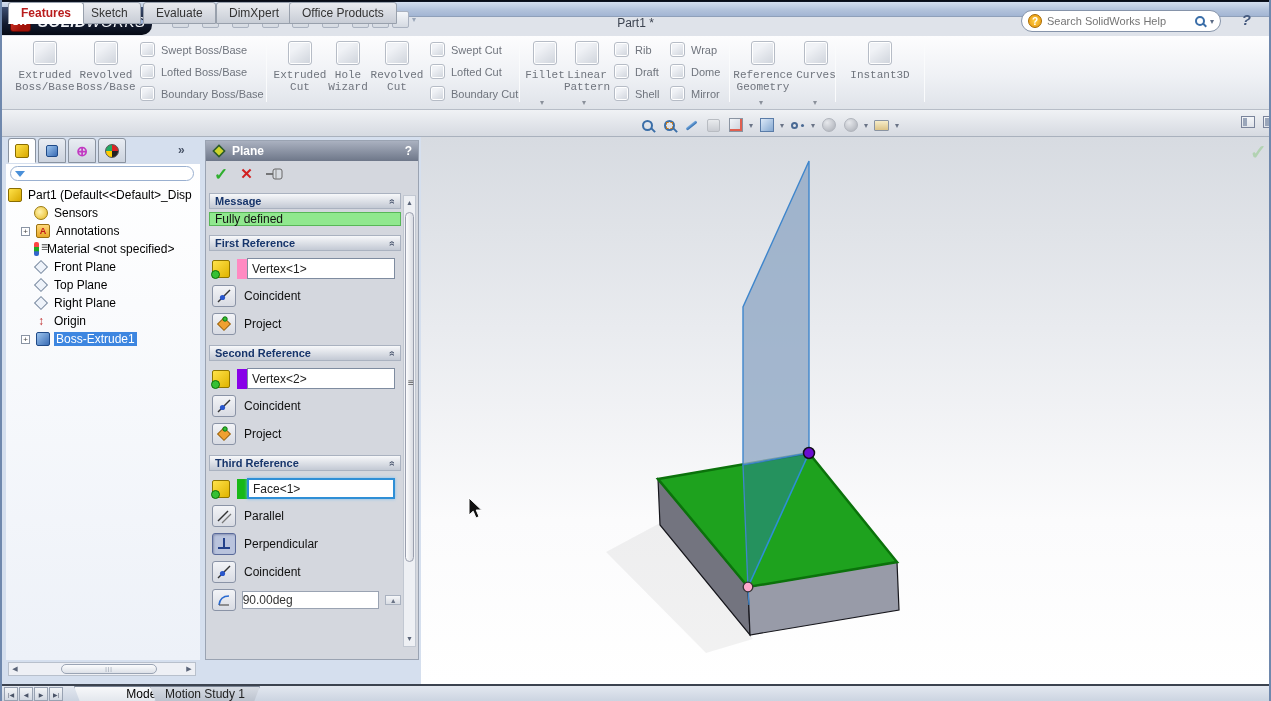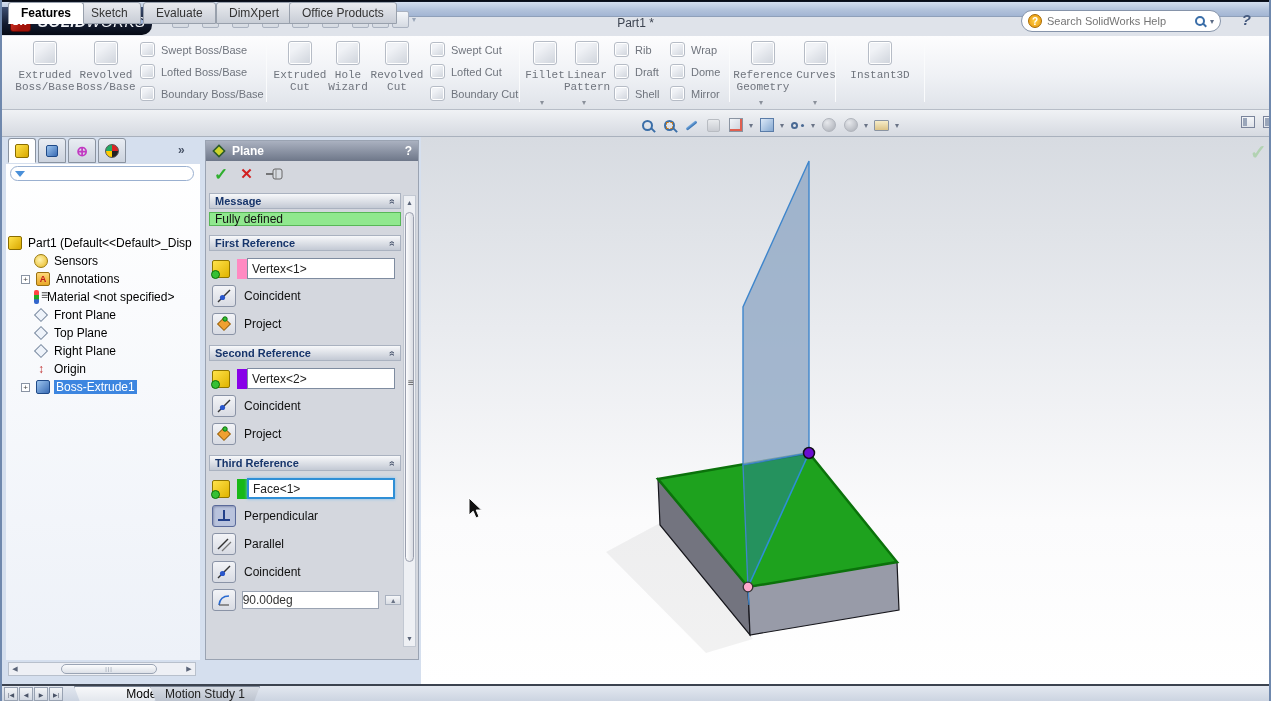--- a/index.html
+++ b/index.html
@@ -58,21 +58,21 @@
   .rb-div { position:absolute; top:42px; height:60px; top:8px; width:1px; background:#c6cad2;
             border-right:1px solid #fafbfc; height:58px; }
   .rb-caret { position:absolute; font-size:8px; color:#8a909a; }
 
   
   .cmdband { position:absolute; left:0; top:110px; width:100%; height:27px;
              background:linear-gradient(#f0f2f5,#d6dae1); border-bottom:1px solid #a9b1bd; }
   .ctab { position:absolute; top:2px; height:22px; padding:0 12px; display:flex; align-items:center;
           font-size:12px; color:#333; background:linear-gradient(#e9ebef,#c8cdd6);
           border:1px solid #98a0ac; border-radius:3px 3px 0 0; cursor:default; }
-  .ctab.active { background:#fff; font-weight:bold; color:#000000; border-bottom-color:#fff; z-index:2; }
+  .ctab.active { background:#fff; font-weight:bold; color:#b91c1c; border-bottom-color:#fff; z-index:2; }
 
   
   .hud { position:absolute; left:636px; top:114px; height:22px; display:flex; align-items:center; gap:3px; z-index:3; }
   .hud-ic { position:relative; width:19px; height:19px; display:flex; align-items:center; justify-content:center; }
   .hud-caret { font-size:8px; color:#6a7486; margin:0 1px; }
   .hmag { position:relative; width:11px; height:11px; border:2px solid #3a6ea8; border-radius:50%; }
   .hmag::after { content:""; position:absolute; width:6px; height:2px; background:#3a6ea8;
                  transform:rotate(45deg); right:-5px; bottom:-2px; }
   .hmag.area::before { content:""; position:absolute; width:5px; height:5px; border:1px dashed #c07820;
                        left:0px; top:0px; }
@@ -98,21 +98,21 @@
             background:linear-gradient(#e9edf3,#ccd3de); display:flex; align-items:center; justify-content:center; }
   .fm-tab.active { background:#fff; border-bottom-color:#fff; }
   .fm-chev { position:absolute; left:176px; top:6px; color:#4a5568; font-weight:bold; font-size:12px; }
   .tree-area { position:absolute; left:4px; top:27px; width:194px; height:496px;
                background:linear-gradient(#ffffff,#edf1f8); overflow:hidden; }
   .filter { position:absolute; left:4px; top:2px; width:184px; height:15px; background:#fff;
             border:1px solid #9ab0d0; border-radius:8px; display:flex; align-items:center; padding-left:4px; }
   .funnel { width:0; height:0; border-left:5px solid transparent; border-right:5px solid transparent;
             border-top:6px solid #4a90d9; position:relative; }
   .filter input { border:none; outline:none; flex:1; height:11px; font-size:10px; background:transparent; }
-  .tree { position:absolute; left:2px; top:22px; right:0; font-size:12px; color:#000;margin-top:48px; }
+  .tree { position:absolute; left:2px; top:22px; right:0; font-size:12px; color:#000; }
   .titem { height:18px; display:flex; align-items:center; gap:4px; white-space:nowrap; overflow:hidden; }
   .titem .lbl { padding:0 2px; }
   .titem.sel .lbl { background:#3d86e0; color:#fff; }
   .indent1 { padding-left:26px; }
   .plus { width:9px; height:9px; border:1px solid #8a94a4; background:#fff; font-size:8px; line-height:7px;
           text-align:center; color:#444; flex:0 0 auto; margin-left:-13px; margin-right:2px; }
   .ti { width:14px; height:14px; flex:0 0 auto; position:relative; }
   .ti-part { background:linear-gradient(135deg,#ffe24a,#d8a800); border:1px solid #8a6d00; border-radius:2px; }
   .ti-sensor { background:radial-gradient(circle at 40% 40%,#fff3b0,#e8b820); border:1px solid #9a7a10; border-radius:50%; }
   .ti-folder { background:linear-gradient(#ffd878,#e8a828); border:1px solid #9a7010; border-radius:2px;
@@ -590,36 +590,36 @@
         <div class="sec-h" style="margin-top:10px">
           <span>Third Reference</span>
             <span class="chev">»</span>
         </div>
         <div class="ref-row">
           <span class="cube-ic"></span>
           <span class="swatch" style="background:#18b818"></span>
           <div class="ref-field active">Face&lt;1&gt;</div>
         </div>
         <div class="opt-row">
+          <span class="opt-btn">
+              <svg width="18" height="18">
+                <line x1="3" y1="14" x2="13" y2="4" stroke="#333" stroke-width="1.5"></line>
+                <line x1="7" y1="16" x2="16" y2="7" stroke="#777" stroke-width="1.2"></line>
+              </svg>
+            </span>
+          <span class="opt-lbl">Parallel</span>
+        </div>
+        <div class="opt-row">
           <span class="opt-btn pressed">
               <svg width="18" height="18">
                 <line x1="9" y1="3" x2="9" y2="13" stroke="#22408a" stroke-width="2"></line>
                 <line x1="3" y1="13" x2="15" y2="13" stroke="#22408a" stroke-width="2"></line>
               </svg>
             </span>
           <span class="opt-lbl">Perpendicular</span>
-        </div>
-        <div class="opt-row">
-          <span class="opt-btn">
-              <svg width="18" height="18">
-                <line x1="3" y1="14" x2="13" y2="4" stroke="#333" stroke-width="1.5"></line>
-                <line x1="7" y1="16" x2="16" y2="7" stroke="#777" stroke-width="1.2"></line>
-              </svg>
-            </span>
-          <span class="opt-lbl">Parallel</span>
         </div>
         <div class="opt-row">
           <span class="opt-btn">
               <svg width="18" height="18">
                 <line x1="3" y1="15" x2="15" y2="3" stroke="#333" stroke-width="1.5"></line>
                 <circle cx="7.5" cy="10.5" r="2.6" fill="#2a57cc"></circle>
               </svg>
             </span>
           <span class="opt-lbl">Coincident</span>
         </div>

